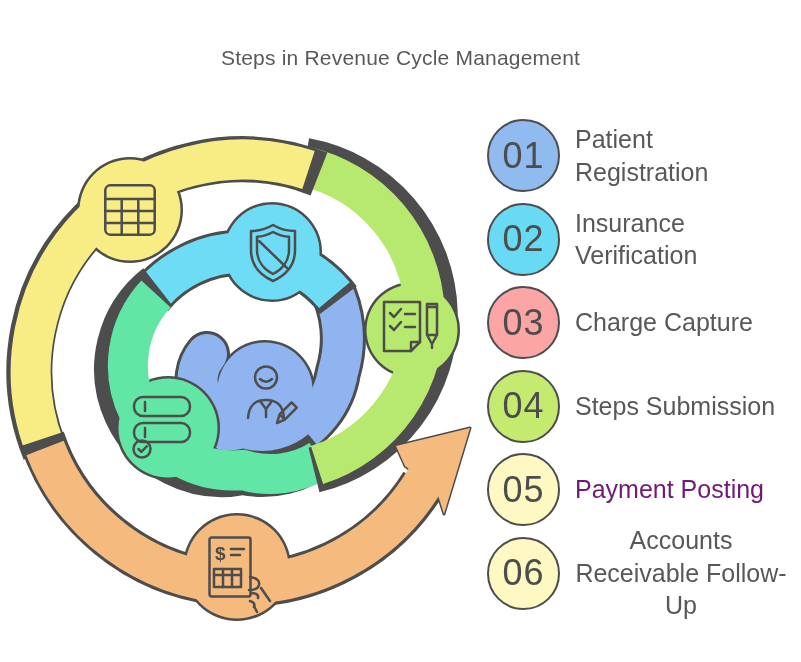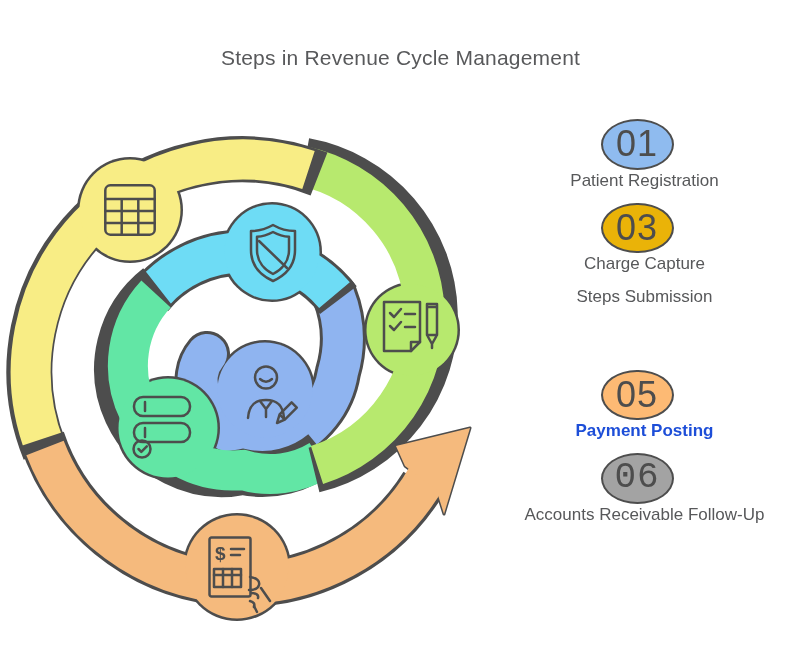--- a/index.html
+++ b/index.html
@@ -2,25 +2,25 @@
 <html><head>
 <meta charset="utf-8">
 <style>
   html,body{margin:0;padding:0;background:#ffffff;width:801px;height:662px;overflow:hidden;
     font-family:"Liberation Sans","DejaVu Sans",sans-serif;}
   .stage{position:relative;width:801px;height:662px;background:#fff;}
   .title{position:absolute;left:0;top:46px;width:801px;text-align:center;
     font-size:21px;letter-spacing:.2px;color:#58595b;}
   .diagram-svg{position:absolute;left:0;top:95px;width:480px;height:535px;}
   .steps{position:absolute;left:487px;top:119px;width:300px;display:flex;flex-direction:column;}
-  .step{display:flex;align-items:center;height:73px;margin-bottom:10.5px;flex-direction:column;}
+  .step{display:flex;align-items:center;height:73px;margin-bottom:10.5px;}
   .badge{width:73px;height:73px;min-width:73px;border-radius:50%;border:2.5px solid #4d4d4d;
     box-sizing:border-box;display:flex;align-items:center;justify-content:center;}
   .badge span{font-size:36px;font-weight:300;letter-spacing:1px;line-height:1;}
-  .label{margin-left:15px;font-size:17px;line-height:1.3;color:#57585a;}
+  .label{margin-left:15px;font-size:25px;line-height:1.3;color:#57585a;}
   .icon-stroke{fill:none;stroke-width:2.5;stroke-linecap:round;stroke-linejoin:round;}
 </style>
 </head>
 <body>
 
 <div class="stage">
 
   <div class="title" style="color: rgb(88, 89, 91);">Steps in Revenue Cycle Management</div>
 
   <svg class="diagram-svg" viewBox="0 95 480 535" xmlns="http://www.w3.org/2000/svg">
@@ -135,40 +135,49 @@
 
   <div class="steps">
 
     <div class="step">
       <div class="badge" style="background-color: rgb(143, 187, 239); border-color: rgb(77, 77, 77); color: rgb(77, 77, 77);">
         <span>01</span>
       </div>
       <div class="label" style="color: rgb(87, 88, 90);">Patient Registration</div>
     </div>
 
+    <div class="step">
+      <div class="badge" style="background-color: rgb(104, 218, 244); border-color: rgb(77, 77, 77); color: rgb(77, 77, 77);">
+        <span>02</span>
+      </div>
+      <div class="label" style="color: rgb(87, 88, 90);">Insurance Verification</div>
+    </div>
 
     <div class="step">
-      <div class="badge" style="background-color: #eab308; border-color: rgb(77, 77, 77); color: rgb(77, 77, 77);">
+      <div class="badge" style="background-color: #fca5a5; border-color: rgb(77, 77, 77); color: rgb(77, 77, 77);">
         <span>03</span>
       </div>
       <div class="label" style="color: rgb(87, 88, 90);">Charge Capture</div>
     </div>
 
     <div class="step">
+      <div class="badge" style="background-color: rgb(196, 235, 111); border-color: rgb(77, 77, 77); color: rgb(77, 77, 77);">
+        <span>04</span>
+      </div>
       <div class="label" style="color: rgb(87, 88, 90);">Steps Submission</div>
     </div>
 
     <div class="step">
-      <div class="badge" style="background-color: #fdba74; border-color: rgb(77, 77, 77); color: rgb(77, 77, 77);">
+      <div class="badge" style="background-color: #fef9c3; border-color: rgb(77, 77, 77); color: rgb(77, 77, 77);">
         <span>05</span>
       </div>
-      <div class="label" style="color: #1d4ed8; font-weight: bold;">Payment Posting</div>
+      <div class="label" style="color: #701a75;">Payment Posting</div>
     </div>
 
     <div class="step">
-      <div class="badge" style="background-color: #a3a3a3; border-color: rgb(77, 77, 77); color: rgb(77, 77, 77); font-family: Liberation Mono, monospace;">
+      <div class="badge" style="background-color: #fef9c3; border-color: rgb(77, 77, 77); color: rgb(77, 77, 77);">
         <span>06</span>
       </div>
       <div class="label" style="color: rgb(87, 88, 90); text-align: center;">Accounts Receivable Follow-Up</div>
     </div>
 
   </div>
 </div>
 
 </body></html>

